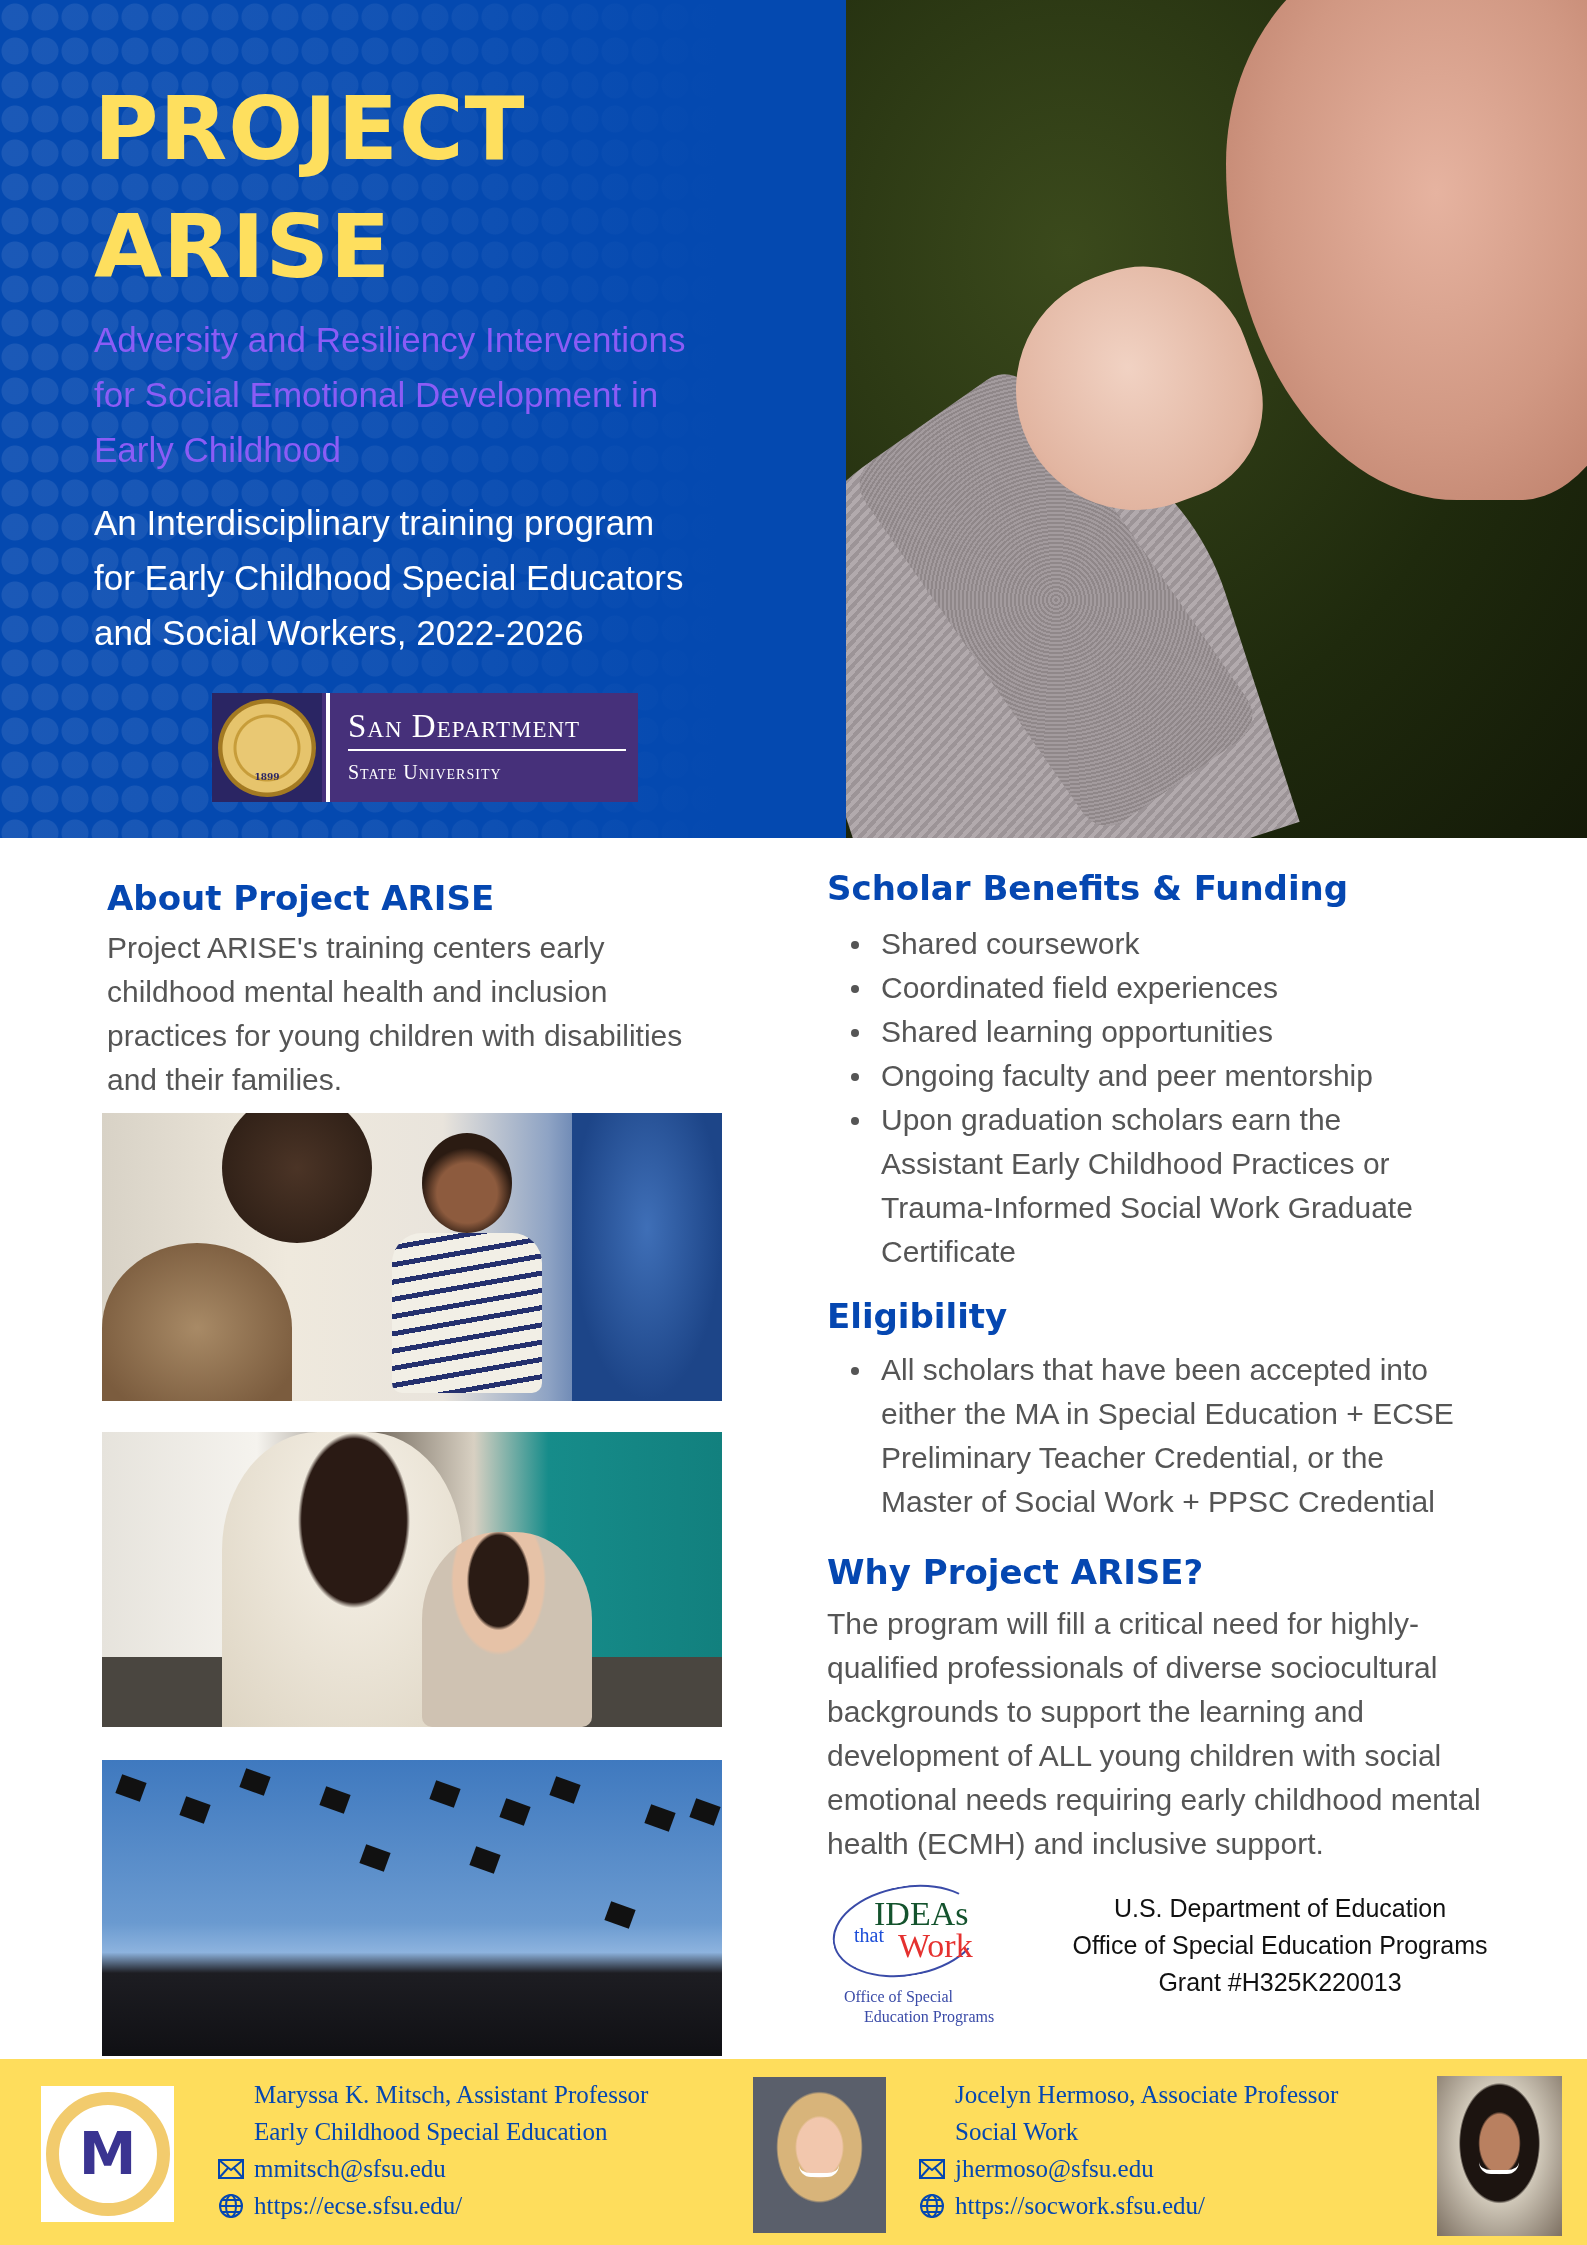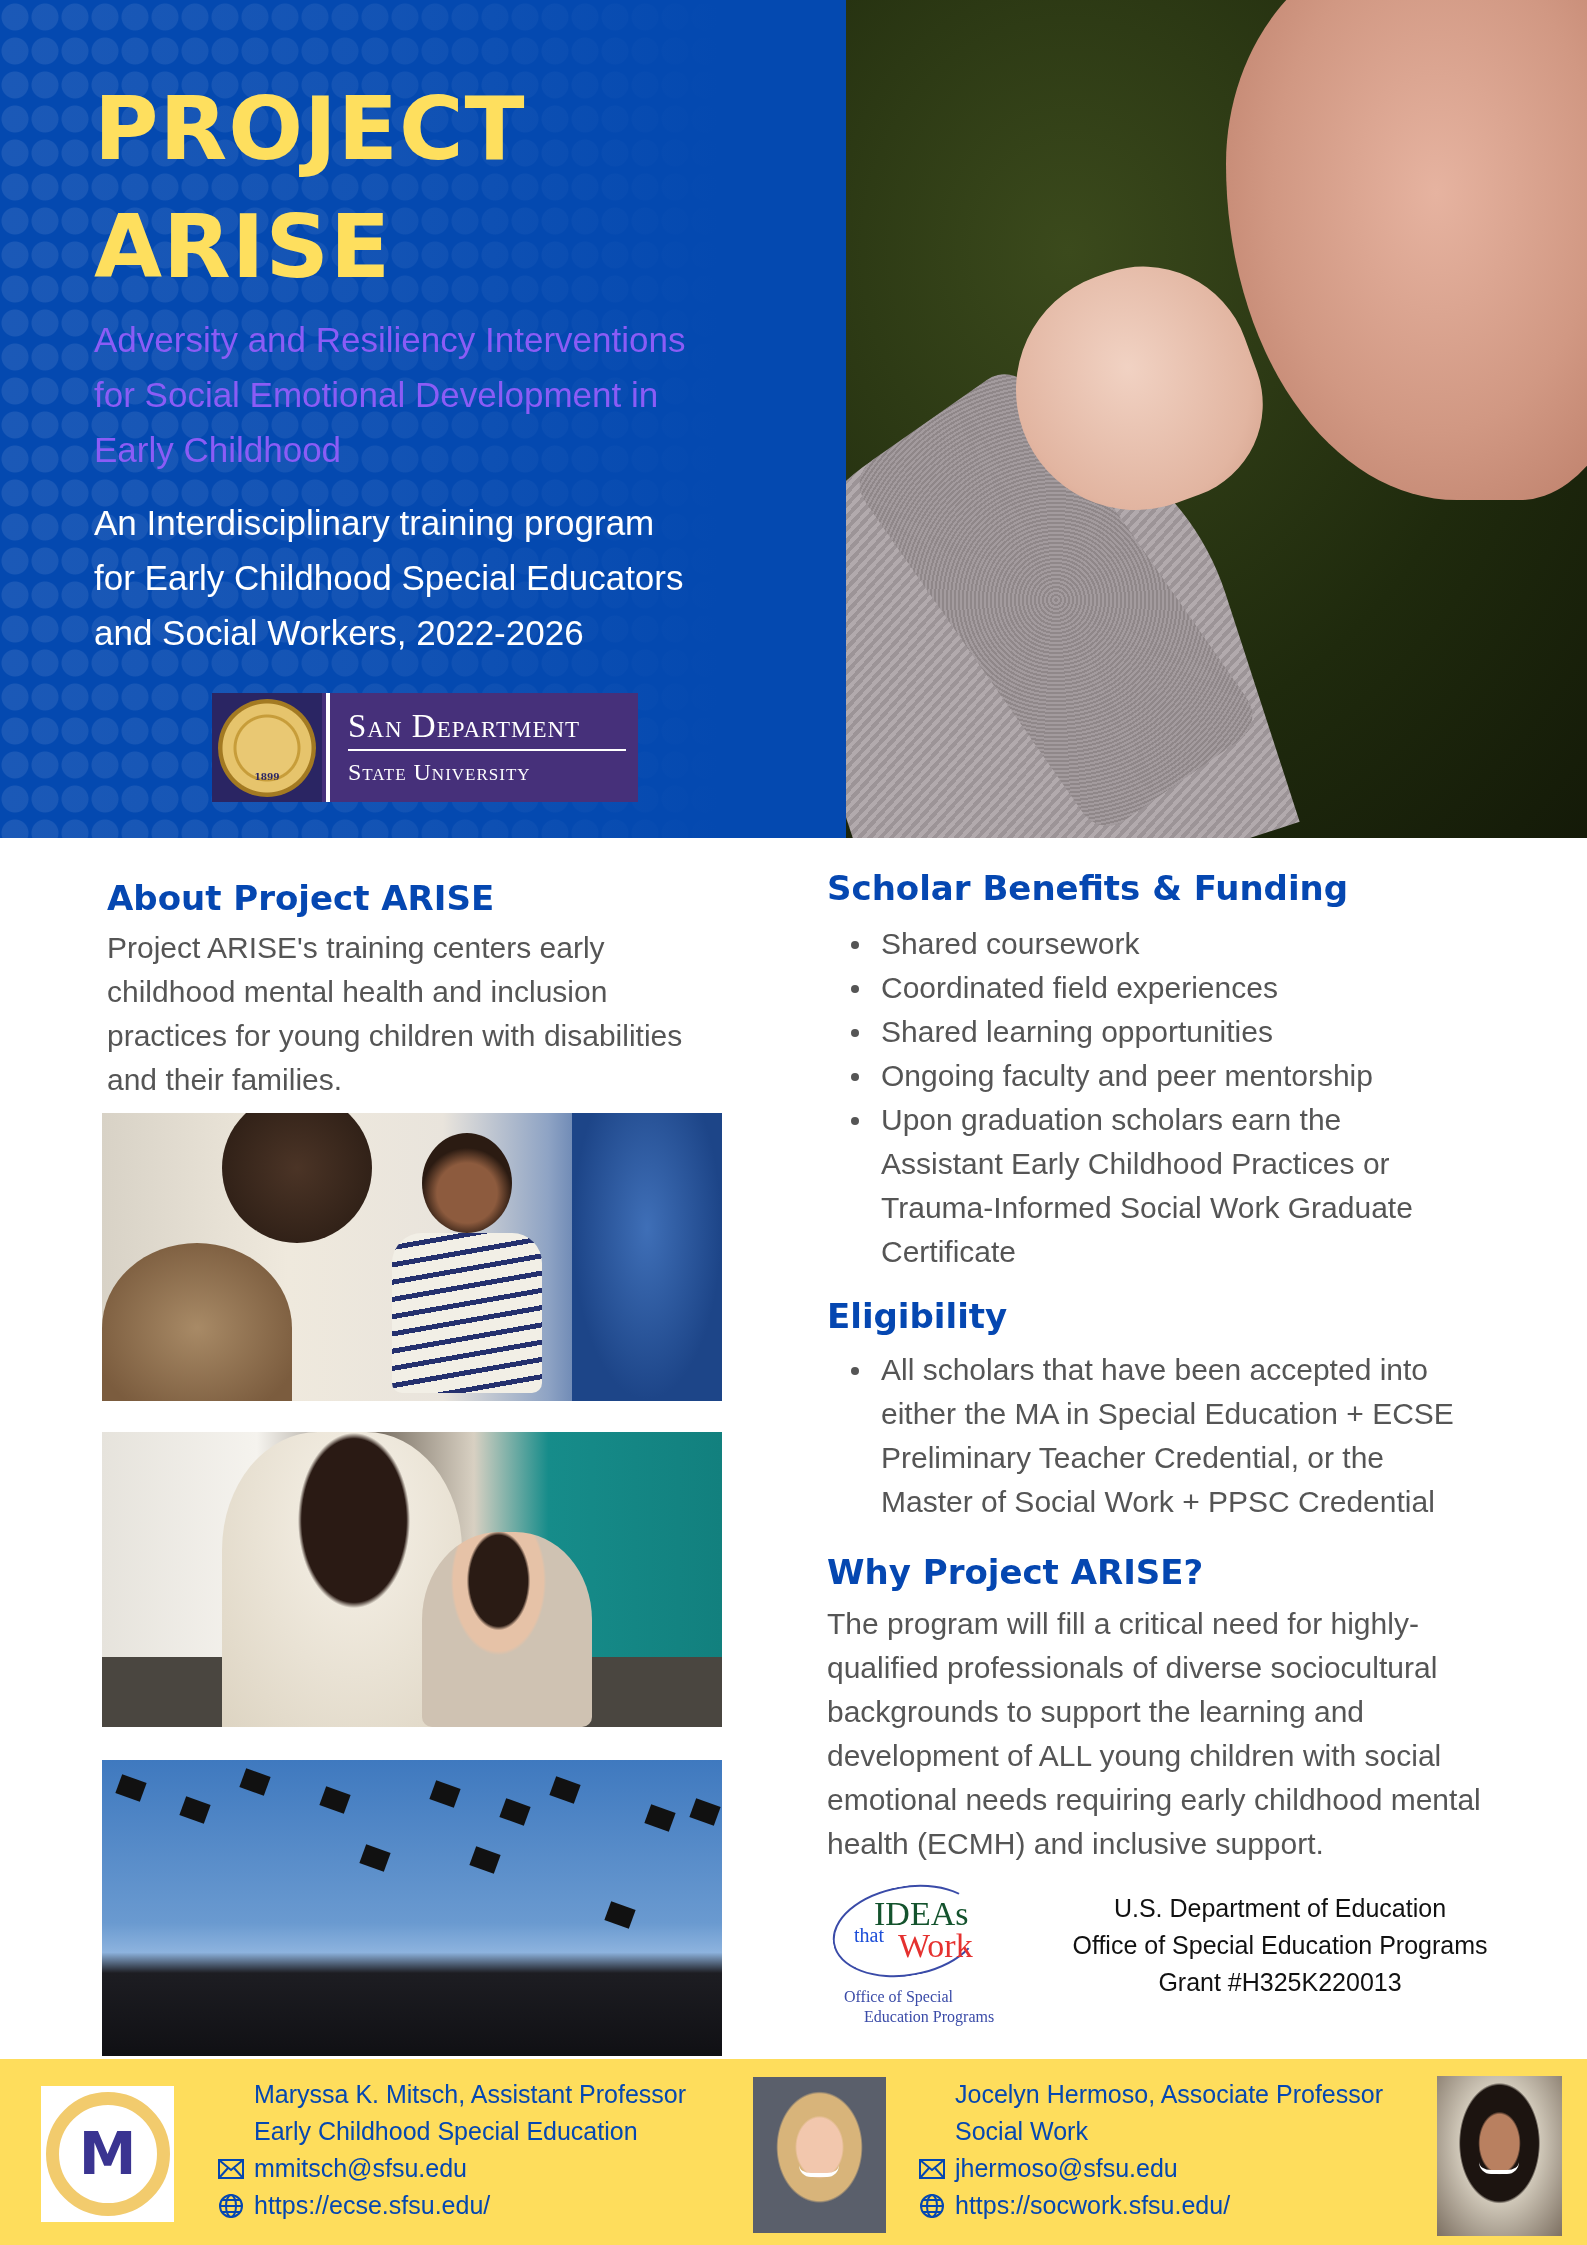--- a/index.html
+++ b/index.html
@@ -38,21 +38,21 @@
   .sfsu-seal {
     width: 98px; height: 98px; border-radius: 50%;
     background: radial-gradient(circle, #e9c873 0 30px, #c79d3a 31px 33px, #e6c46c 34px 44px, #a37a22 45px 49px);
     display: flex; align-items: center; justify-content: center;
     font-family: "DejaVu Serif", serif; font-size: 9px; color: #2a2563; font-weight: bold;
   }
   .sfsu-divider { width: 4px; background: #ffffff; margin: 0 4px 0 4px; }
   .sfsu-text { flex: 1; display: flex; flex-direction: column; justify-content: center; padding-left: 14px; color: #ffffff; font-family: "Liberation Serif", serif; }
   .sfsu-line1 { font-size: 33px; letter-spacing: 1px; font-variant: small-caps; line-height: 38px; }
   .sfsu-rule { height: 2px; background: #ffffff; width: 278px; margin: 4px 0 4px 0; }
-  .sfsu-line2 { font-size: 24px; letter-spacing: 1px; font-variant: small-caps; line-height: 34px; }
+  .sfsu-line2 { font-size: 20px; letter-spacing: 1px; font-variant: small-caps; line-height: 34px; }
 
   .hero-photo {
     position: absolute; left: 846px; top: 0; width: 741px; height: 838px; overflow: hidden;
     background: radial-gradient(ellipse at 30% 30%, #3b4a1c 0%, #1f2a0d 60%, #141a08 100%);
   }
   .hand-adult {
     position: absolute; left: 380px; top: -60px; width: 420px; height: 560px;
     background: radial-gradient(ellipse at 50% 45%, #e6b3a0 0%, #d19883 55%, #b97a65 100%);
     border-radius: 45% 20% 30% 55% / 40% 20% 40% 60%;
   }
@@ -122,21 +122,21 @@
   .ideas-sub2 { position: absolute; left: 36px; top: 126px; color: #3a4ba8; font-family: "Liberation Serif", serif; font-size: 16px; }
 
   .grant-block { position: absolute; left: 1040px; top: 1890px; width: 480px; text-align: center; font-size: 25px; line-height: 37px; color: #111111; }
 
   
   .footer { position: absolute; left: 0; top: 2059px; width: 1587px; height: 186px; background: #fedd5c; }
   .footer-logo { position: absolute; left: 41px; top: 27px; width: 133px; height: 136px; background: #ffffff; display: flex; align-items: center; justify-content: center; }
   .footer-logo-ring { width: 124px; height: 124px; border-radius: 50%; border: 13px solid #f2cb6d; display: flex; align-items: center; justify-content: center; background: #ffffff; }
   .footer-logo-m { color: #3a3491; font-family: "DejaVu Sans", sans-serif; font-weight: bold; font-size: 58px; line-height: 58px; }
   .contact { position: absolute; color: #0547b1; font-size: 25px; line-height: 37px; }
-  .contact-line { display: flex; align-items: center; white-space: nowrap; }
+  .contact-line { display: flex; align-items: center; white-space: nowrap; font-family: Liberation Serif, serif; }
   .contact-icon { width: 36px; display: inline-flex; align-items: center; justify-content: flex-start; }
   .contact-indent { padding-left: 36px; }
   .fac-photo { position: absolute; overflow: hidden; }
   .fac1 { left: 753px; top: 18px; width: 133px; height: 156px; background: radial-gradient(ellipse at 50% 45%, #f2c7ad 0 24%, #d8b47a 26% 44%, #5a5f6b 46%); }
   .fac2 { left: 1437px; top: 17px; width: 125px; height: 160px; background: radial-gradient(ellipse at 50% 42%, #b98060 0 22%, #1c1410 24% 44%, #cfc7b8 46%, #7d7062 100%); }
   .fac-smile { position: absolute; width: 40px; height: 12px; border-bottom: 4px solid #fff; border-radius: 0 0 20px 20px; }
 </style>
 </head>
 <body>
 

